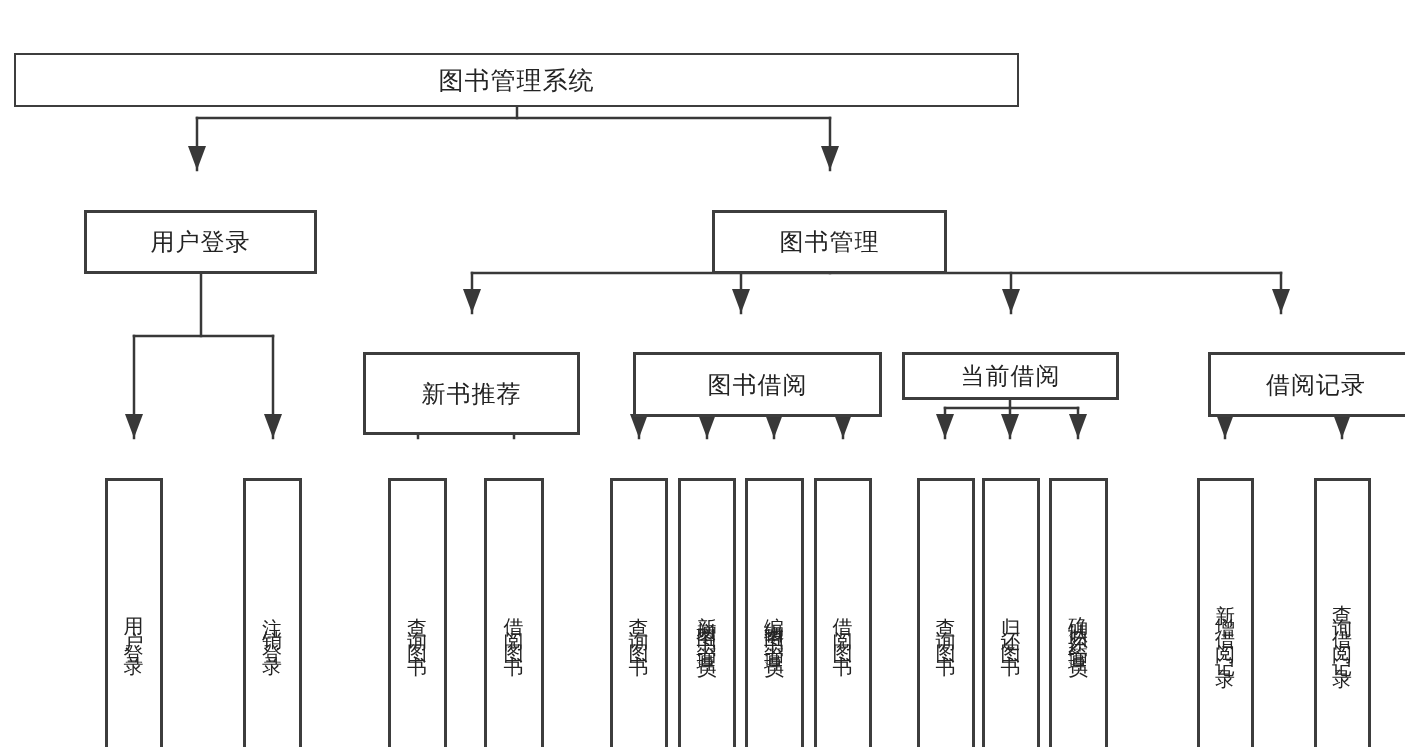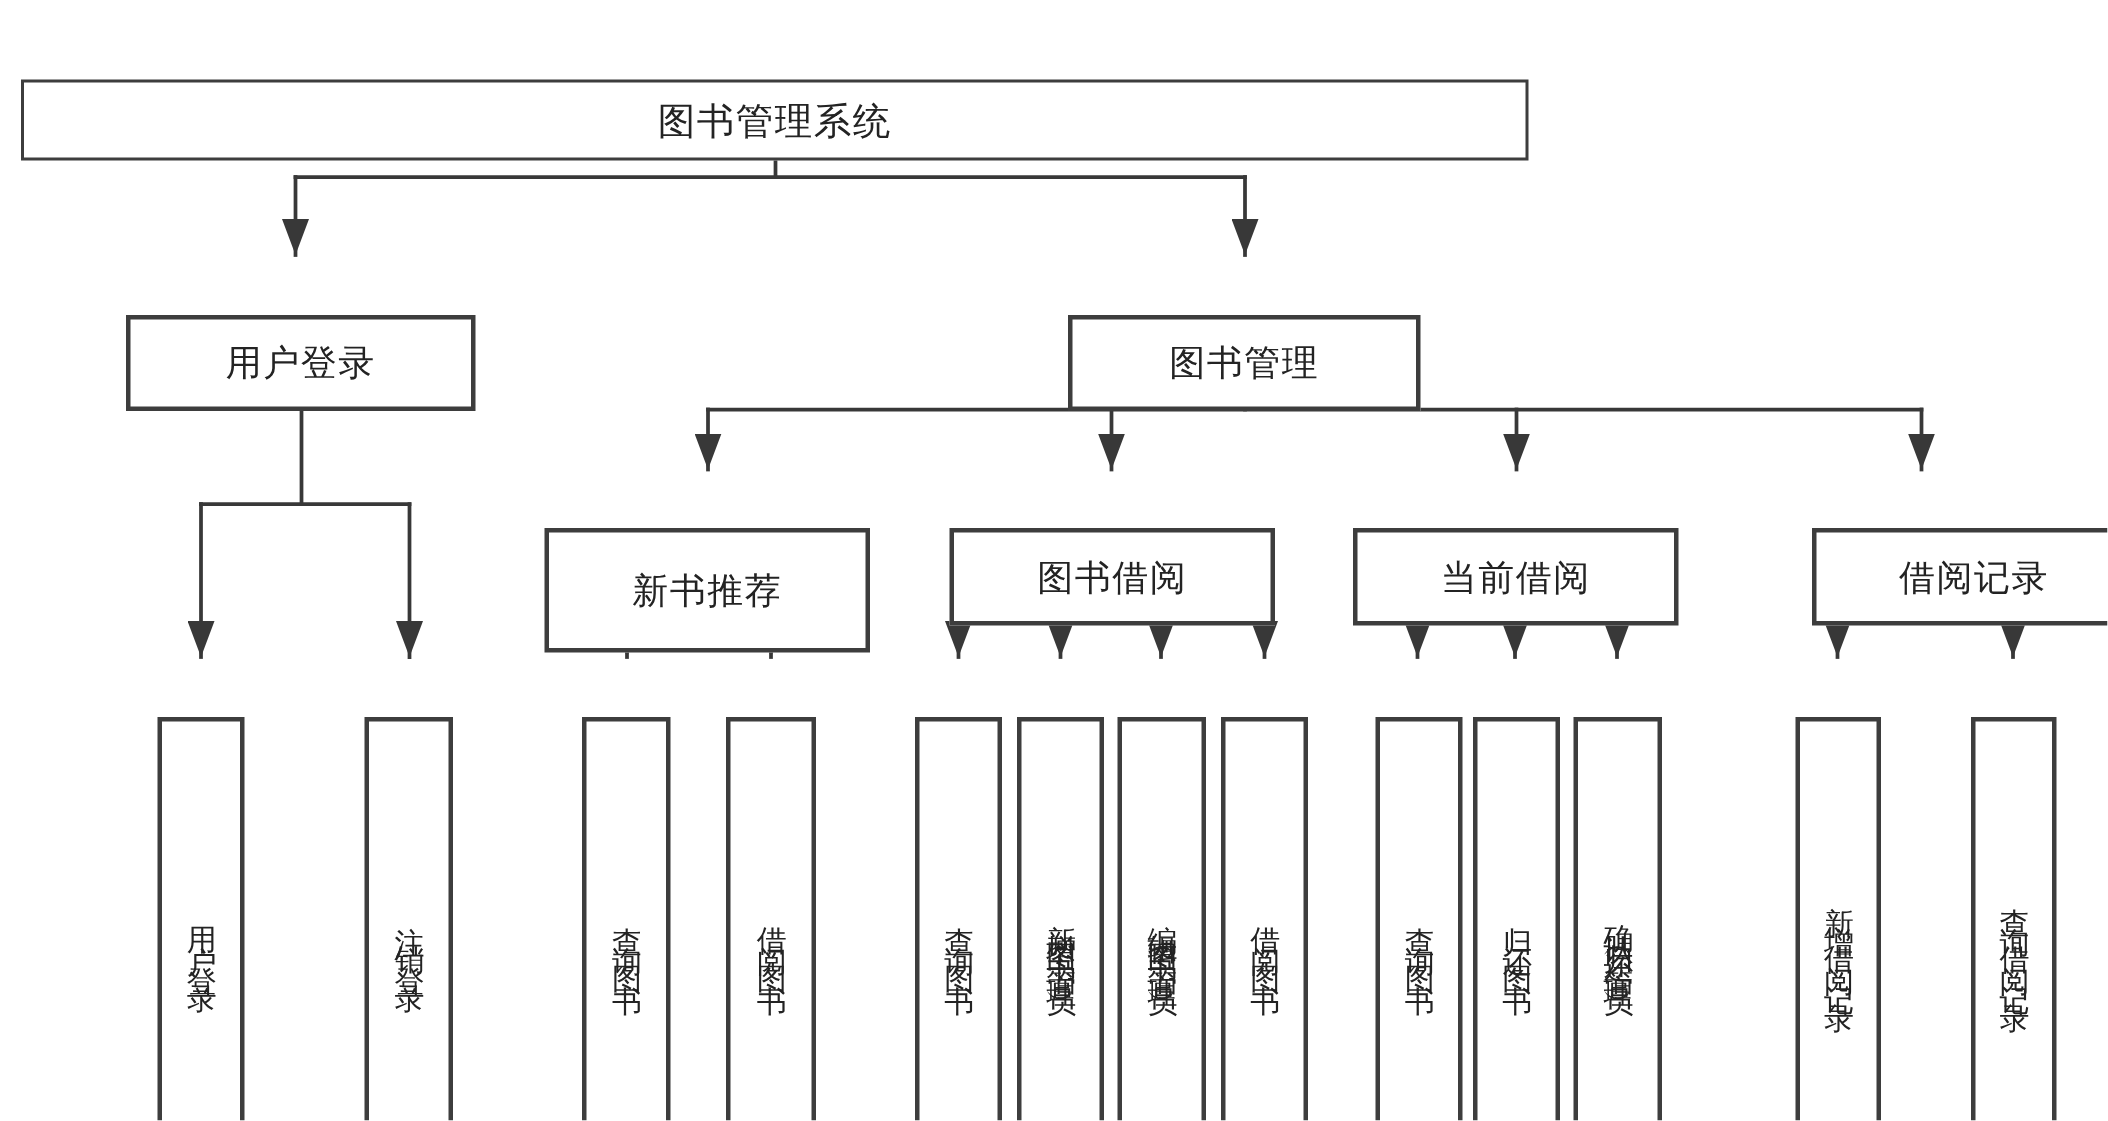--- a/index.html
+++ b/index.html
@@ -116,22 +116,22 @@
       <path class="cline" d="M1342,408 V438" marker-end="url(#arr)"></path>
     </g>
   </svg>
 
   <div class="box root" style="left:14px;top:13px;width:1005px;height:54px;">图书管理系统</div>
 
   <div class="box lvl2" style="left:84px;top:170px;width:233px;height:64px;">用户登录</div>
   <div class="box lvl2" style="left:712px;top:170px;width:235px;height:64px;">图书管理</div>
 
   <div class="box lvl3" style="left:363px;top:312px;width:217px;height:83px;">新书推荐</div>
-  <div class="box lvl3" style="left:633px;top:312px;width:217px;height:65px;">图书借阅</div>
-  <div class="box lvl3" style="left:902px;top:312px;width:217px;height:65px;">当前借阅</div>
+  <div class="box lvl3" style="left:633px;top:312px;width:249px;height:65px;">图书借阅</div>
+  <div class="box lvl3" style="left:902px;top:312px;width:217px;height:48px;">当前借阅</div>
   <div class="box lvl3" style="left:1208px;top:312px;width:216px;height:65px;">借阅记录</div>
 
   <div class="box leaf" style="left:105px;top:438px;width:58px;height:299px;">
     <span class="vtext">用户登录</span>
   </div>
   <div class="box leaf" style="left:243px;top:438px;width:59px;height:299px;">
     <span class="vtext">注销登录</span>
   </div>
 
   <div class="box leaf" style="left:388px;top:438px;width:59px;height:299px;">

